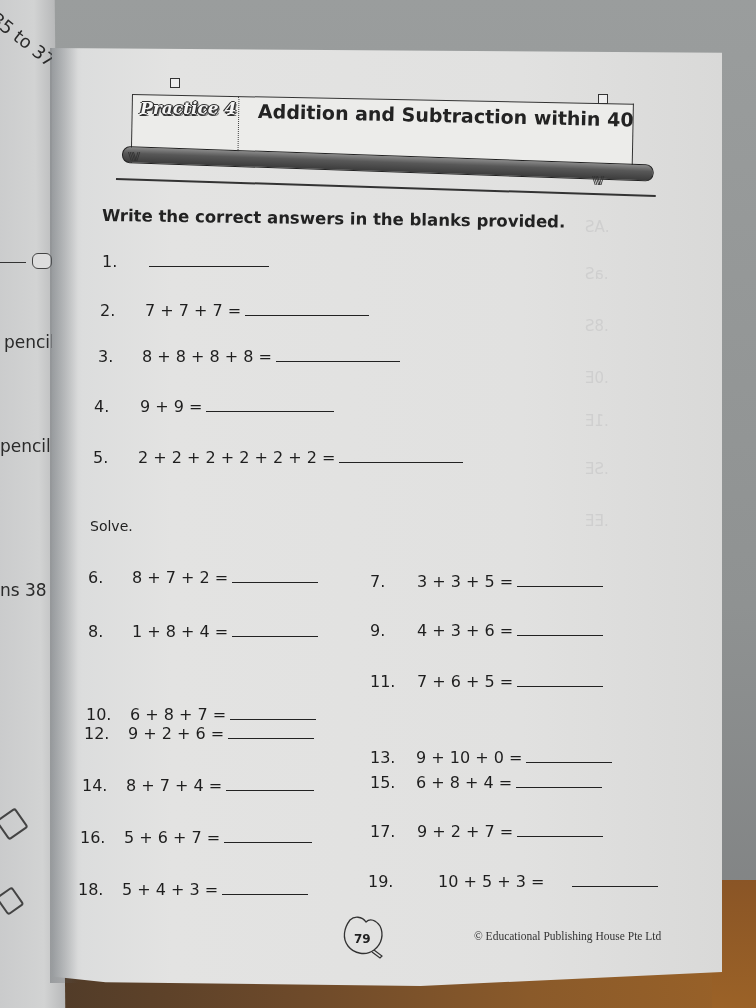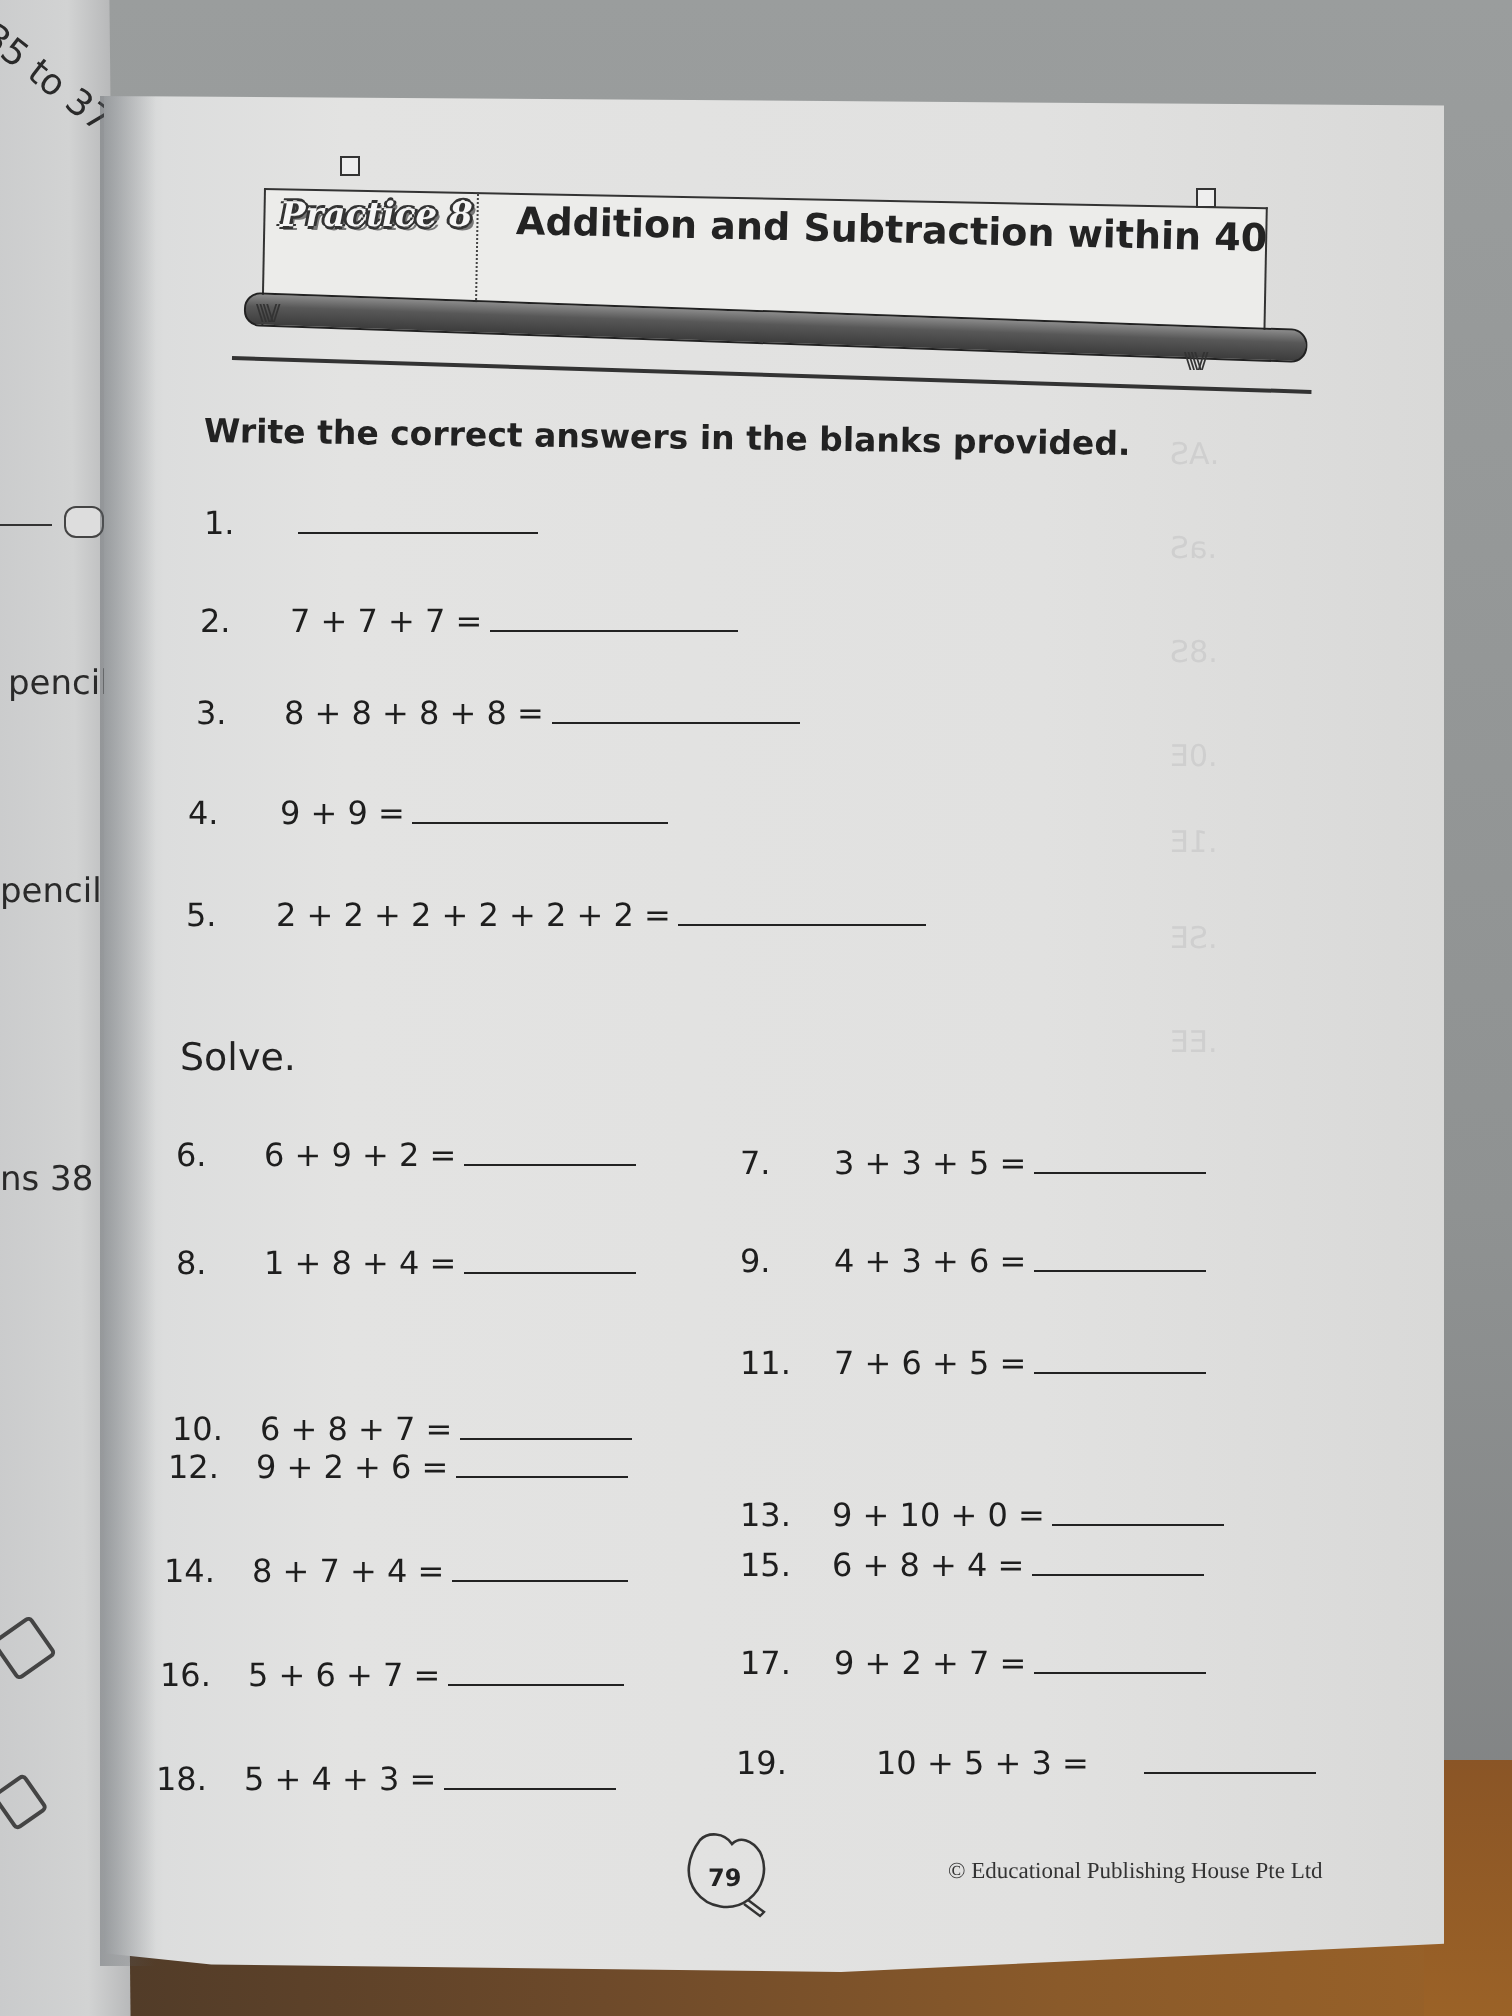--- a/index.html
+++ b/index.html
@@ -38,21 +38,21 @@
     border-radius:8px; transform:rotate(2deg); transform-origin:left center; border:1px solid #222; }
   .ground { position:absolute; left:0; top:100px; width:540px; height:2px; background:#333; transform:rotate(1.8deg); transform-origin:left; }
   .practice-badge { position:absolute; left:24px; top:20px; font-family:"DejaVu Serif", serif;
     font-weight:bold; font-style:italic; font-size:17px; color:#f5f5f5;
     text-shadow: -1.5px 0 #333, 1.5px 0 #333, 0 -1.5px #333, 0 1.5px #333, 2px 2px #777; }
   .banner-title { position:absolute; left:142px; top:22px; font-family:"DejaVu Sans", sans-serif;
     font-weight:bold; font-size:19px; color:#232323; white-space:nowrap; transform:rotate(1.3deg); transform-origin:left; }
   .grass { position:absolute; font-size:11px; color:#333; letter-spacing:-2px; }
   
   .instr { position:absolute; font-weight:bold; font-size:16.5px; color:#222; white-space:nowrap; }
-  .solve { position:absolute; font-size:19px; color:#222; }
+  .solve { position:absolute; font-size:14px; color:#222; }
   .q { position:absolute; font-size:16px; color:#1e1e1e; white-space:nowrap; display:flex; align-items:baseline; }
   .q .num { display:inline-block; }
   .q .eq { display:inline-block; }
   .blank { display:inline-block; border-bottom:1.4px solid #222; height:1px; margin-left:4px; }
   .footer-leaf { position:absolute; left:340px; top:914px; width:46px; height:46px; }
   .page-num { position:absolute; left:354px; top:932px; font-size:12px; color:#222; font-weight:bold; }
   .copyright { position:absolute; left:474px; top:930px; font-family:"Liberation Serif", serif; font-size:11.5px; color:#333; white-space:nowrap; }
 </style>
 </head>
 <body>
@@ -80,21 +80,21 @@
 <div class="ghost" style="left:585px;top:369px;">.0E</div>
 <div class="ghost" style="left:585px;top:412px;">.1E</div>
 <div class="ghost" style="left:585px;top:460px;">.SE</div>
 <div class="ghost" style="left:585px;top:512px;">.EE</div>
 
 <div class="banner">
   <div class="board"></div>
   <div class="post-cap" style="left:54px;top:0;"></div>
   <div class="post-cap" style="left:482px;top:16px;"></div>
   <div class="board-divider"></div>
-  <div class="practice-badge">Practice 8</div>
+  <div class="practice-badge">Practice 4</div>
   <div class="banner-title">Addition and Subtraction within 40</div>
   <div class="log"></div>
   <div class="ground"></div>
   <div class="grass" style="left:12px;top:72px;">\\\\//</div>
   <div class="grass" style="left:476px;top:96px;">\\\\//</div>
 </div>
 
 <div class="instr" style="left:102px;top:206px;transform:rotate(0.8deg);transform-origin:left;">Write the correct answers in the blanks provided.</div>
 
 <div class="q" style="left:102px;top:252px;">
@@ -119,21 +119,21 @@
 <div class="q" style="left:93px;top:448px;">
   <span class="num" style="width:45px;">5.</span>
   <span class="eq">2 + 2 + 2 + 2 + 2 + 2 =</span>
   <span class="blank" style="width:124px;"></span>
 </div>
 
 <div class="solve" style="left:90px;top:518px;">Solve.</div>
 
 <div class="q" style="left:88px;top:568px;">
   <span class="num" style="width:44px;">6.</span>
-  <span class="eq">6 + 9 + 2 =</span>
+  <span class="eq">8 + 7 + 2 =</span>
   <span class="blank" style="width:86px;"></span>
 </div>
 <div class="q" style="left:88px;top:622px;">
   <span class="num" style="width:44px;">8.</span>
   <span class="eq">1 + 8 + 4 =</span>
   <span class="blank" style="width:86px;"></span>
 </div>
 <div class="q" style="left:86px;top:705px;">
   <span class="num" style="width:44px;">10.</span>
   <span class="eq">6 + 8 + 7 =</span>

